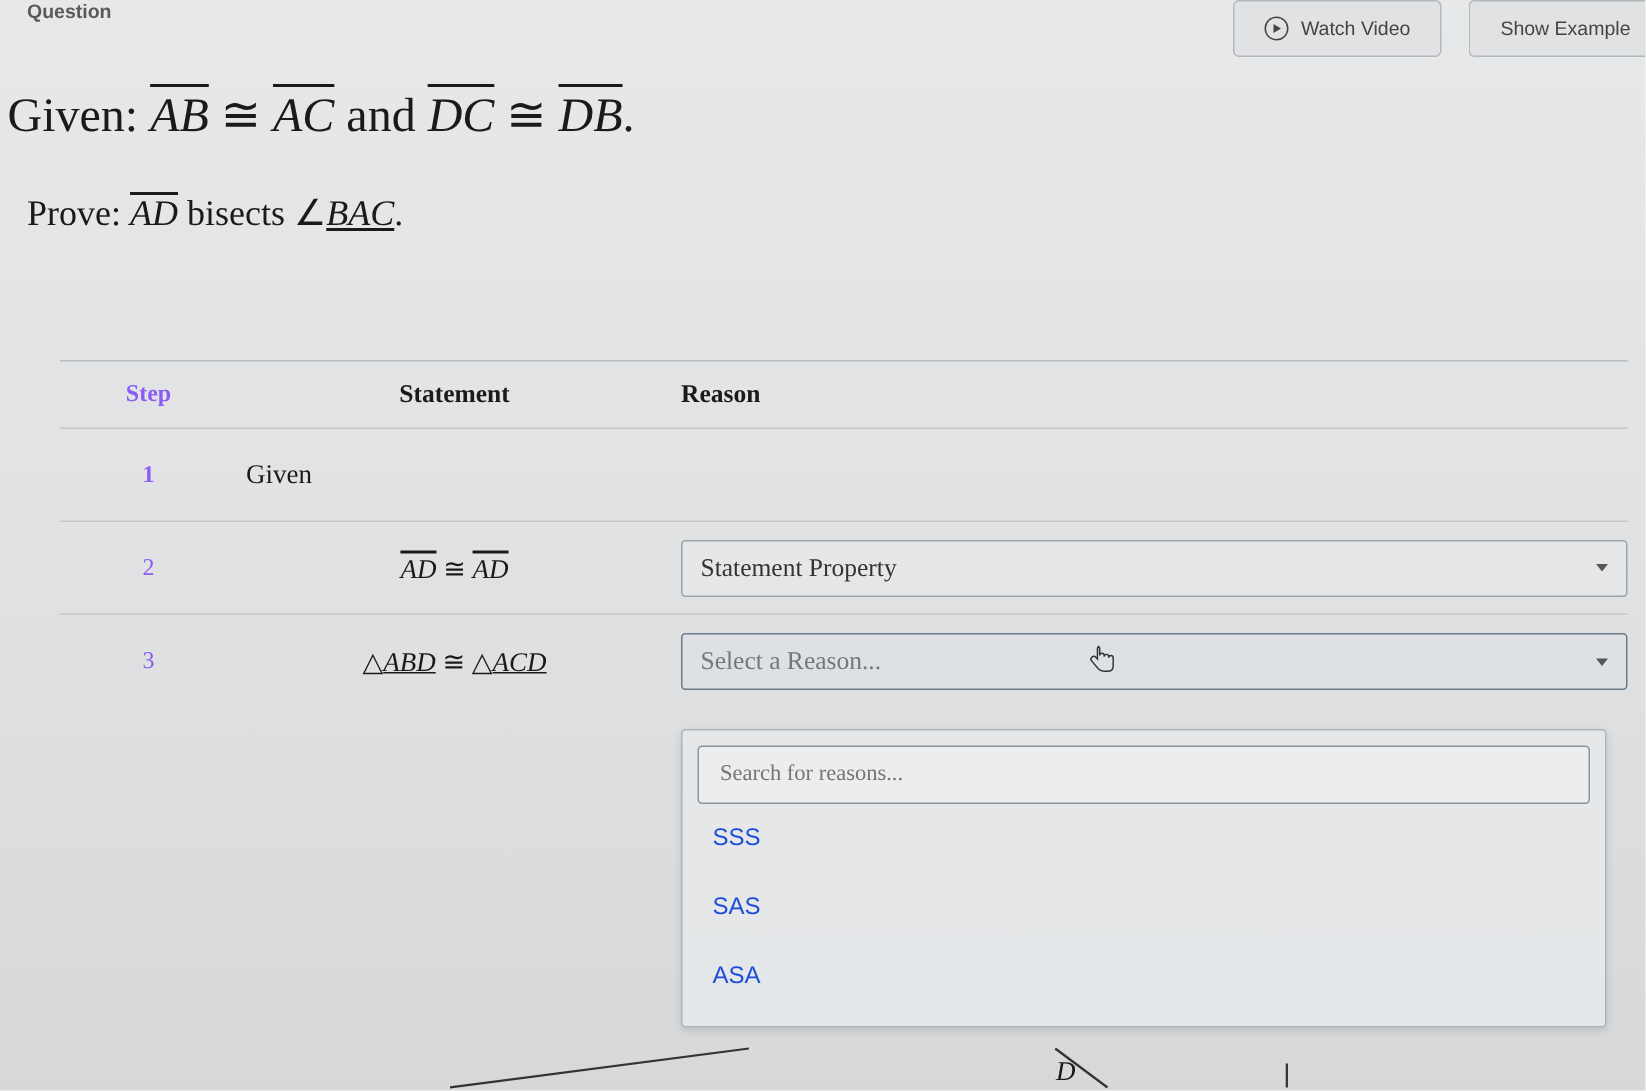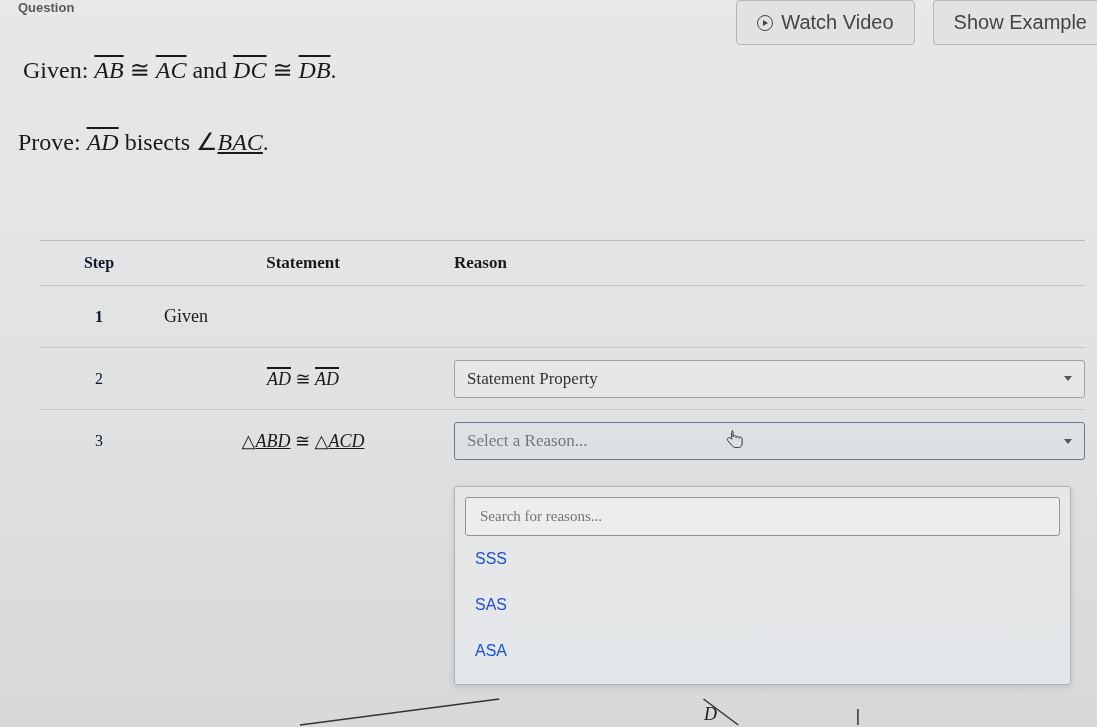--- a/index.html
+++ b/index.html
@@ -22,28 +22,28 @@
   .top-buttons {
     position: absolute;
     top: 0;
     right: 0;
     display: flex;
     gap: 18px;
     padding-right: 0;
   }
   .btn {
     font-family: -apple-system, Helvetica, Arial, sans-serif;
-    font-size: 20px;
+    font-size: 13px;
     color: #444;
     background: #e0e2e4;
     border: 1px solid #b5b8bb;
     border-radius: 4px;
     padding: 10px 20px;
     display: flex;
-    align-items: center;
+    align-items: flex-start;
     gap: 8px;
     cursor: pointer;
   }
   .btn.last { border-right: none; border-radius: 4px 0 0 4px; padding-right: 10px; }
   .play-icon {
     width: 16px; height: 16px;
     border: 1.5px solid #444;
     border-radius: 50%;
     display: inline-flex;
     align-items: center;
@@ -54,22 +54,22 @@
     display: block;
     width: 0; height: 0;
     border-left: 5px solid #444;
     border-top: 3px solid transparent;
     border-bottom: 3px solid transparent;
     margin-left: 1px;
   }
   .given-area {
     position: absolute;
     top: 52px;
-    left: 23px;
-    font-size: 24px;
+    left: 5px;
+    font-size: 32px;
     line-height: 1.5;
   }
   .prove-area {
     position: absolute;
     top: 128px;
     left: 18px;
     font-size: 24px;
   }
   .ov { text-decoration: overline; text-decoration-thickness: 1.5px; font-style: italic; }
   .it { font-style: italic; text-decoration: underline; }
@@ -82,21 +82,21 @@
     border-top: 1px solid #b8bbbd;
   }
   .row {
     display: flex;
     align-items: center;
     border-bottom: 1px solid #c5c7c9;
     min-height: 62px;
     padding: 10px 0;
   }
   .row.header { font-weight: bold; font-family: Georgia, serif; font-size: 17px; min-height: 44px; padding: 12px 0;}
-  .col-step { width: 118px; text-align: center; font-size: 16px; color: #0f172a; font-family: Georgia, serif;}
+  .col-step { width: 118px; text-align: center; font-size: 16px; color: #8b5cf6; font-family: Georgia, serif;}
   .row.header .col-step { font-weight: bold; }
   .col-stmt { width: 290px; text-align: center; font-size: 18px; }
   .row.header .col-stmt { text-align: center; font-size: 17px;}
   .col-reason { flex: 1; font-size: 18px; padding-left: 6px; }
   .row.header .col-reason { font-size: 17px; }
   .stmt-line { line-height: 1.6; }
   .reason-box {
     border: 1px solid #9fa3a6;
     border-radius: 3px;
     background: rgba(255,255,255,0.18);

